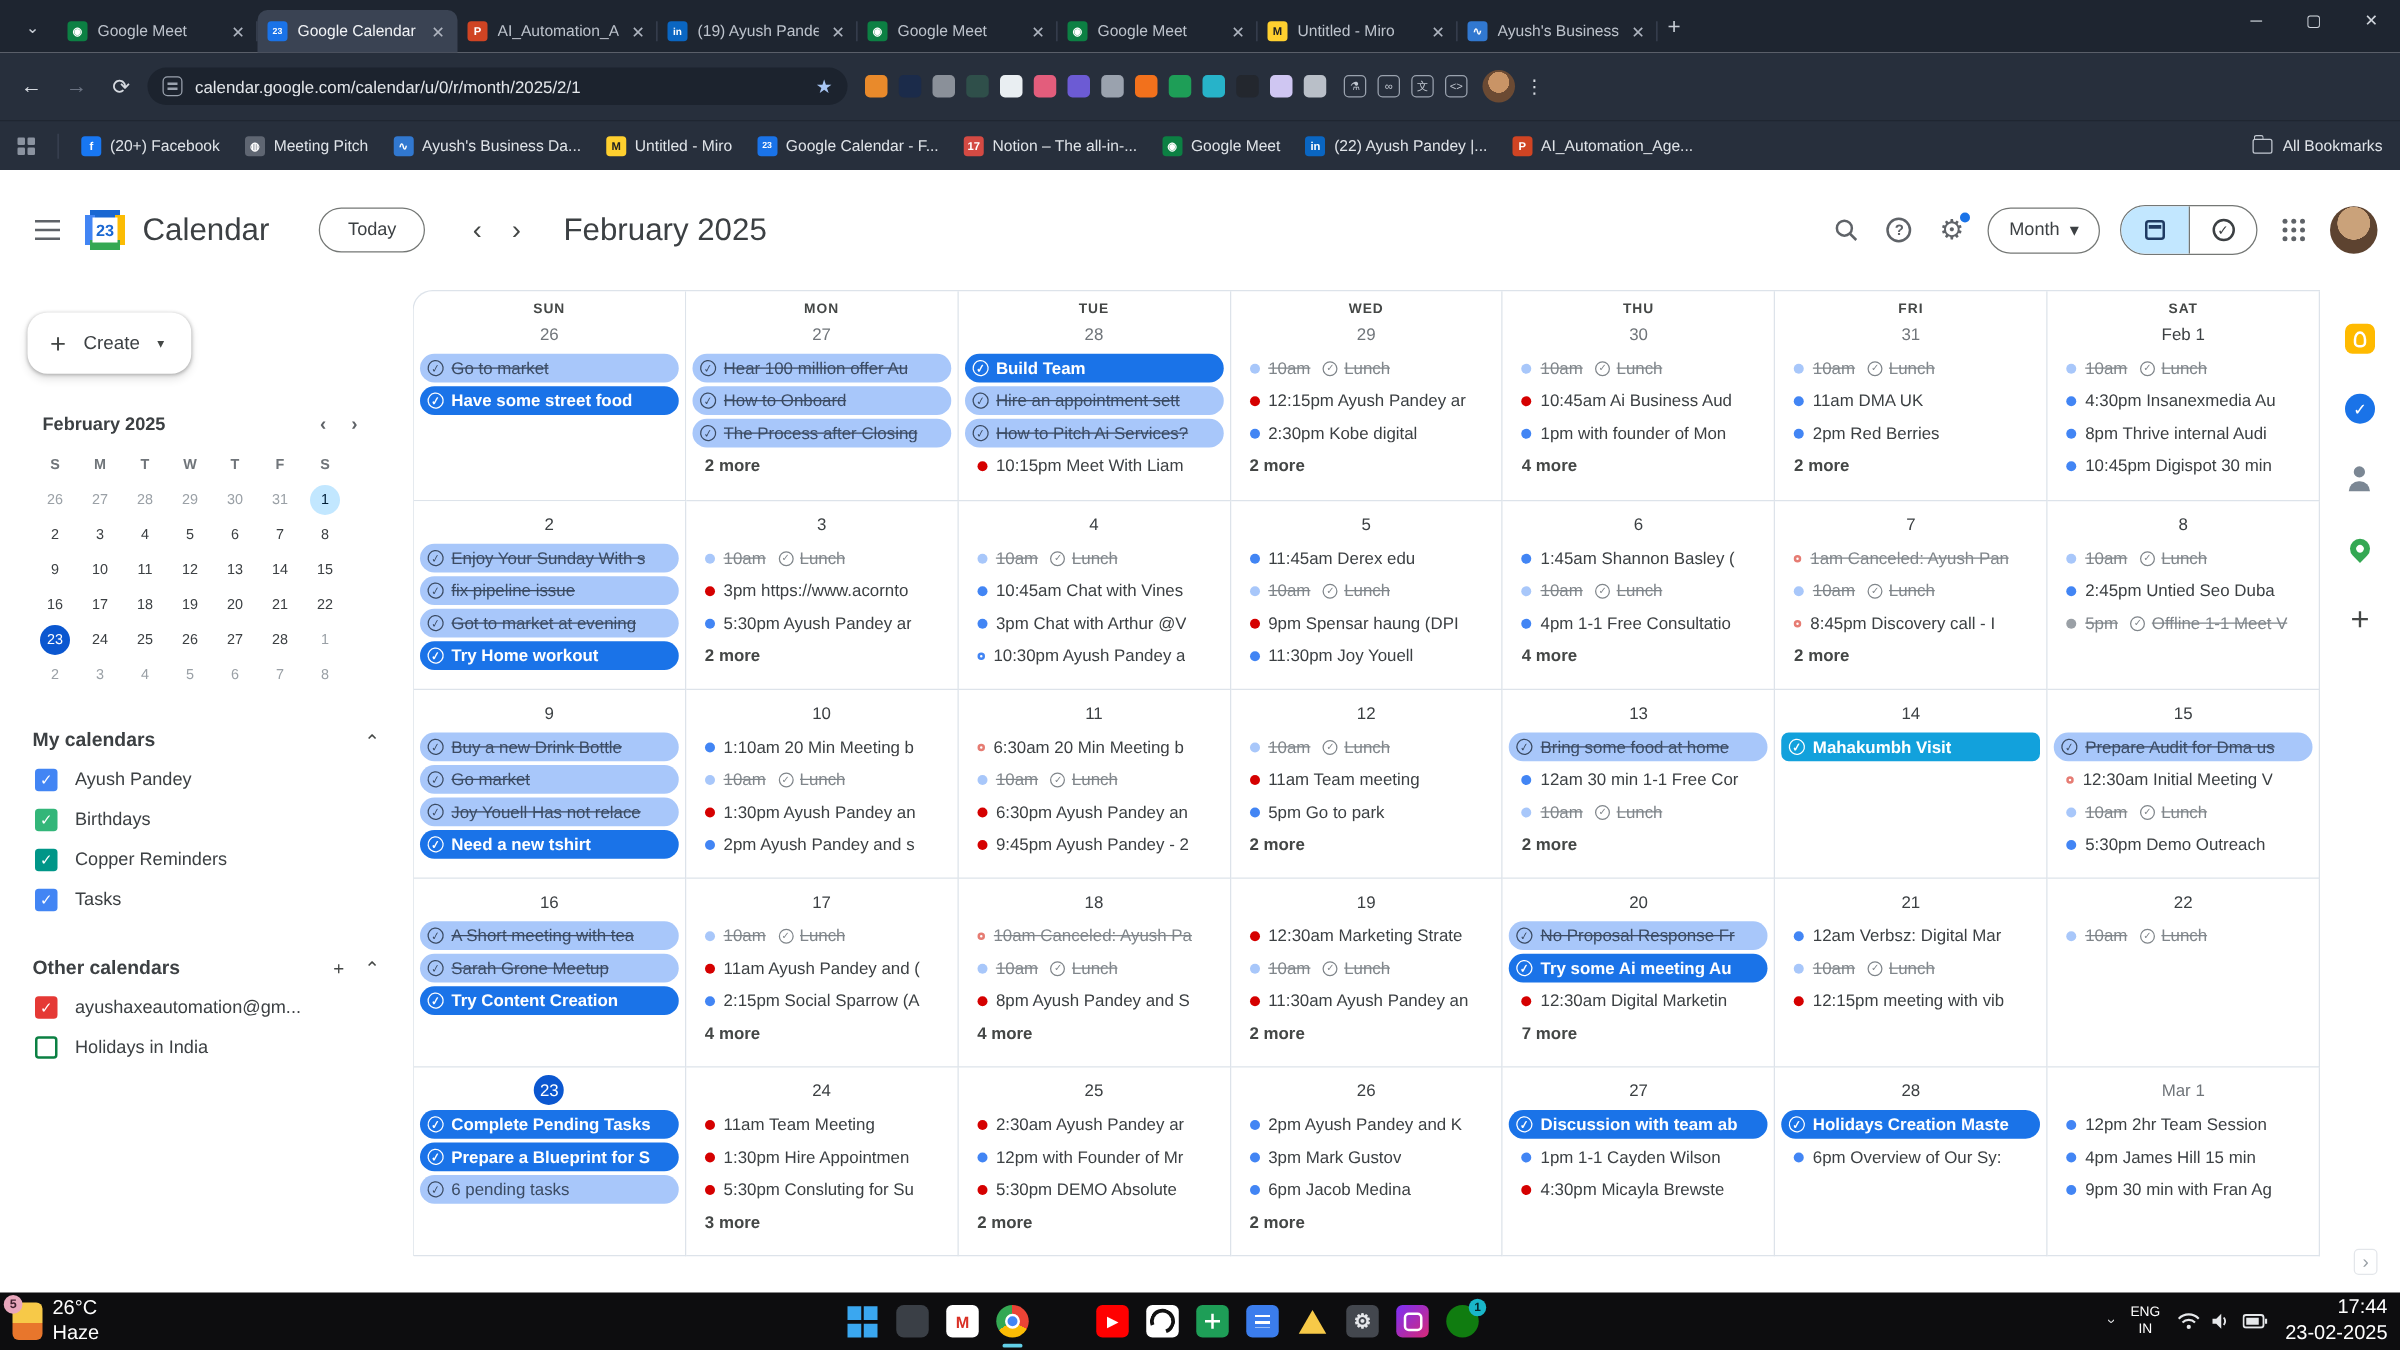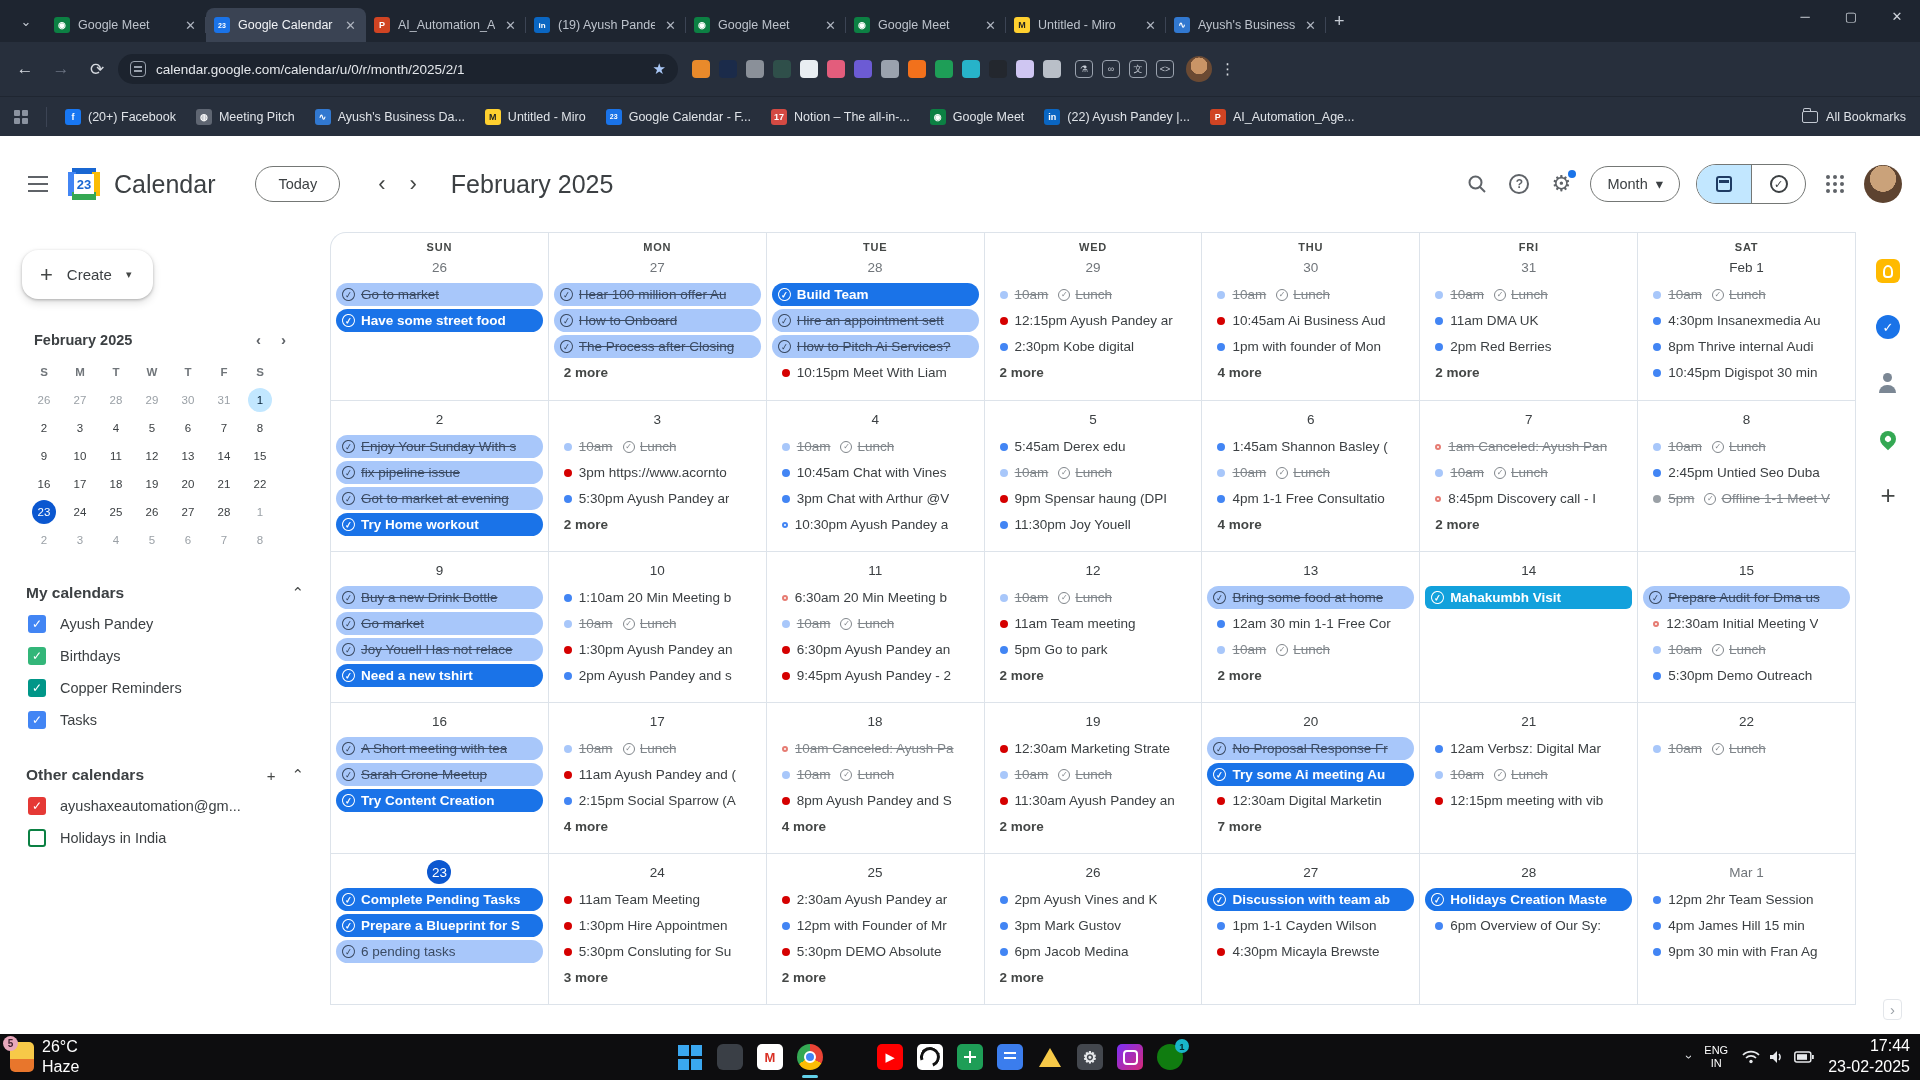--- a/index.html
+++ b/index.html
@@ -686,21 +686,21 @@
             </div>
             <div class="chip ">
               <span class="dt dt-blue-open"></span>
               <span class="txt">10:30pm Ayush Pandey a</span>
             </div>
           </div>
           <div class="day-cell">
             <div class="date-lbl">5</div>
             <div class="chip ">
               <span class="dt dt-blue"></span>
-              <span class="txt">5:45am Derex edu</span>
+              <span class="txt">11:45am Derex edu</span>
             </div>
             <div class="chip " style="color: rgb(128, 134, 139);">
               <span class="dt dt-lightblue"></span>
               <span class="st gtime">10am</span>
               <span class="lunch-check">✓</span>
               <span class="txt st">Lunch</span>
             </div>
             <div class="chip ">
               <span class="dt dt-red"></span>
               <span class="txt">9pm Spensar haung (DPI</span>
@@ -1047,21 +1047,21 @@
             <div class="chip ">
               <span class="dt dt-red"></span>
               <span class="txt">5:30pm DEMO Absolute</span>
             </div>
             <div class="more-link">2 more</div>
           </div>
           <div class="day-cell">
             <div class="date-lbl">26</div>
             <div class="chip ">
               <span class="dt dt-blue"></span>
-              <span class="txt">2pm Ayush Vines and K</span>
+              <span class="txt">2pm Ayush Pandey and K</span>
             </div>
             <div class="chip ">
               <span class="dt dt-blue"></span>
               <span class="txt">3pm Mark Gustov</span>
             </div>
             <div class="chip ">
               <span class="dt dt-blue"></span>
               <span class="txt">6pm Jacob Medina</span>
             </div>
             <div class="more-link">2 more</div>

